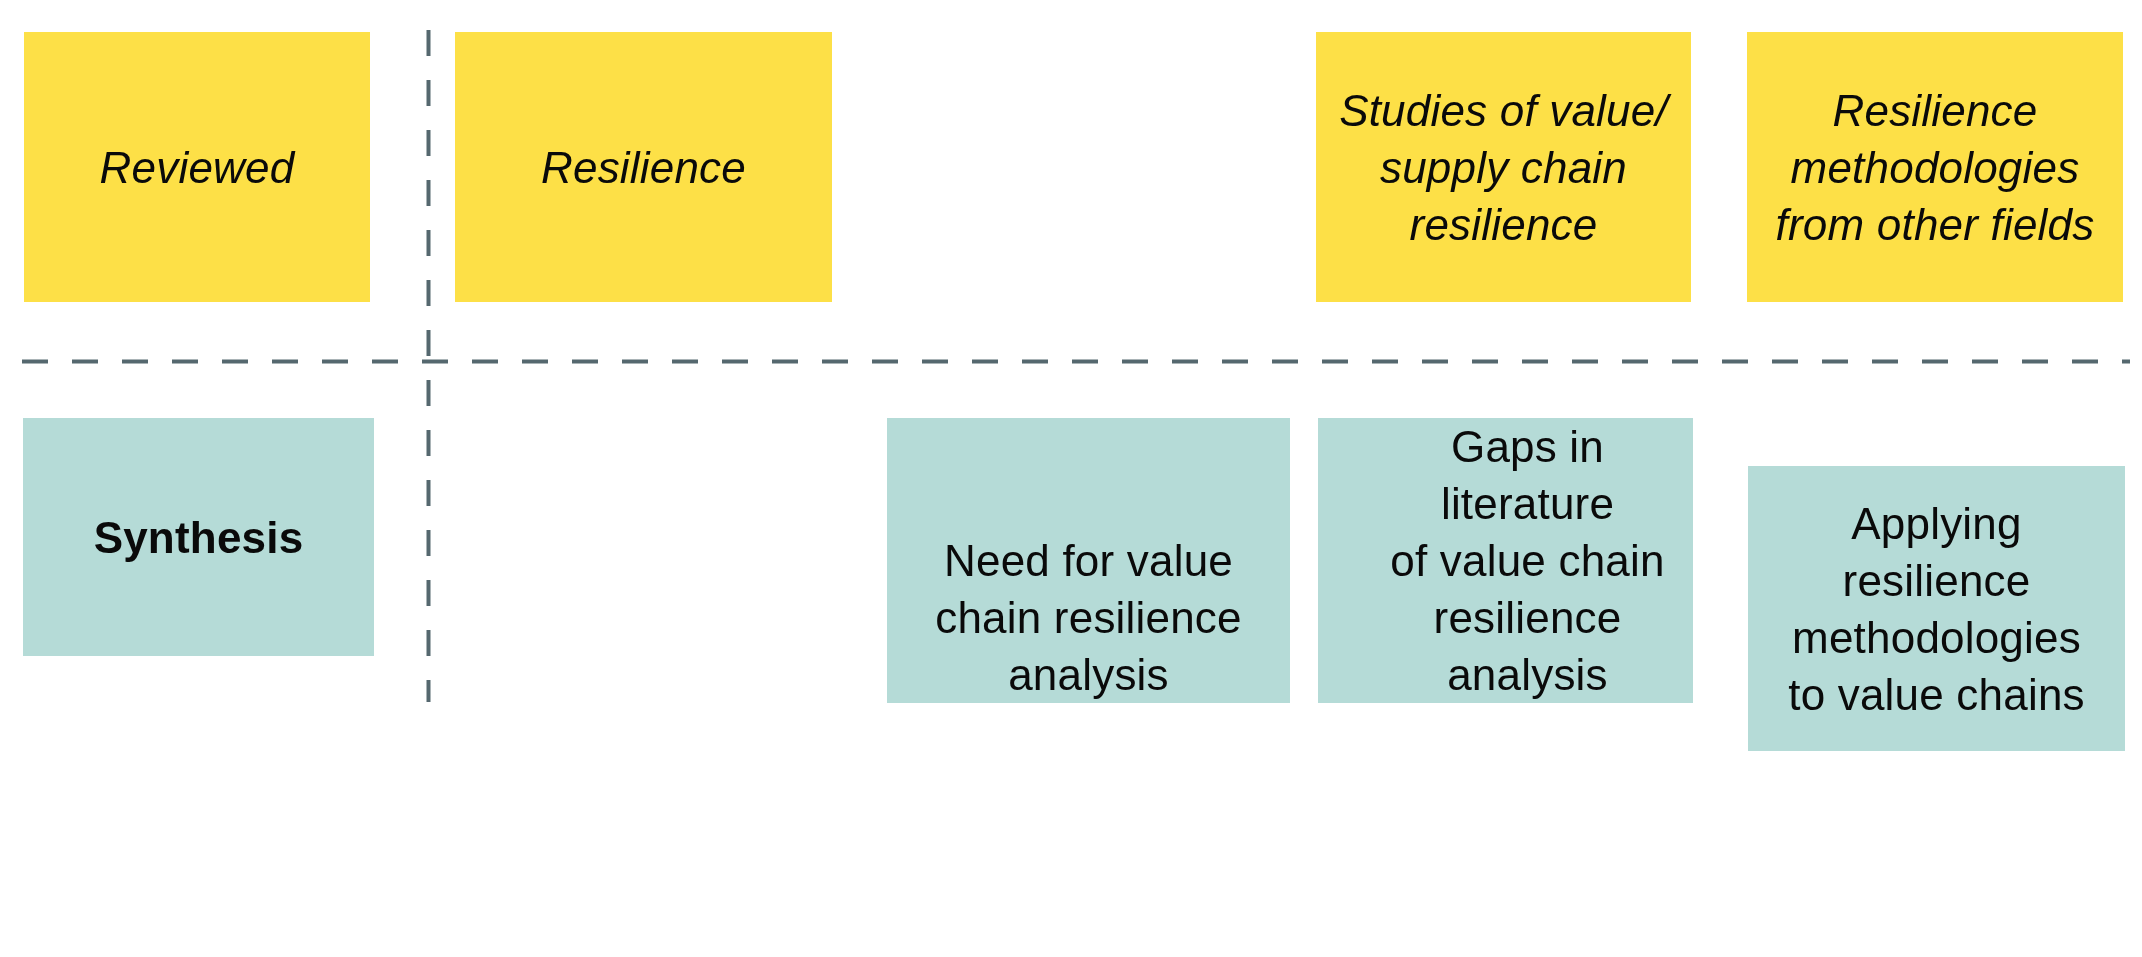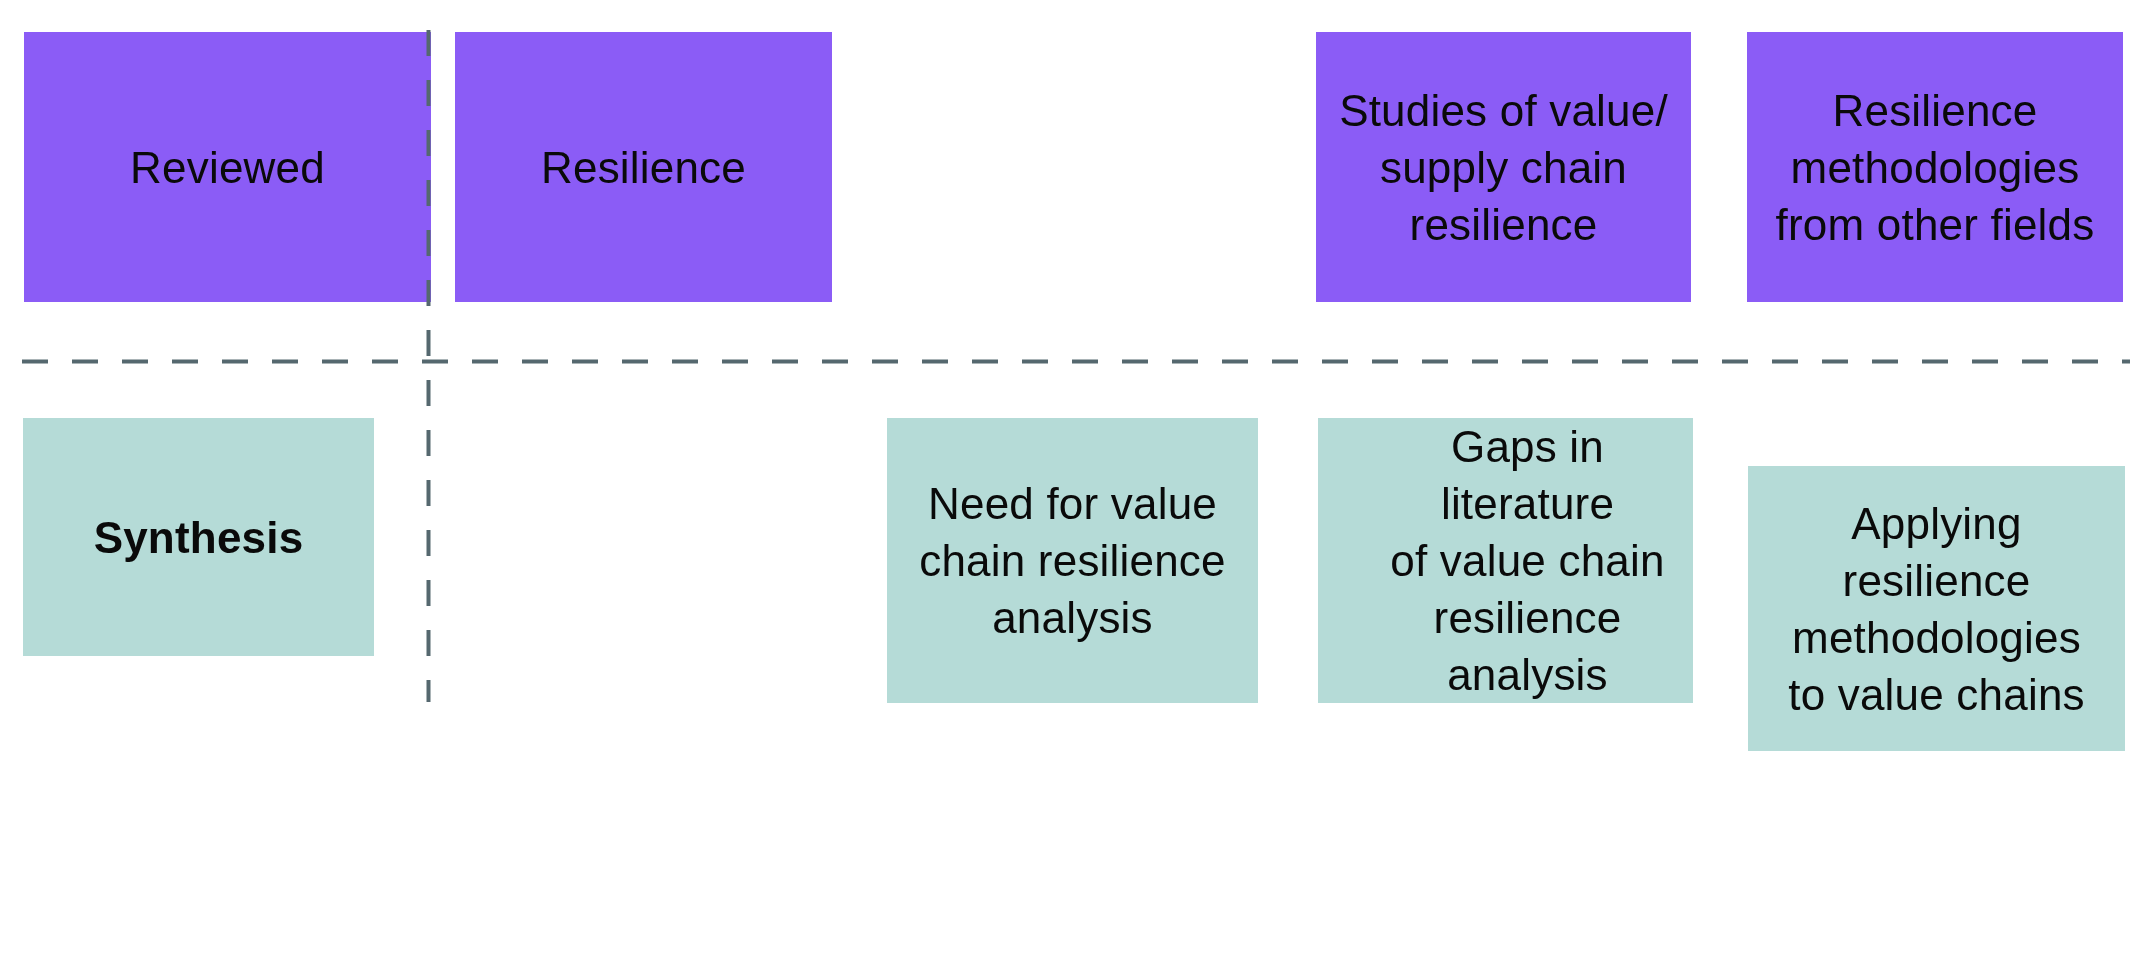--- a/index.html
+++ b/index.html
@@ -25,35 +25,35 @@
     text-align: center;
     box-sizing: border-box;
   }
   .box .label {
     font-size: 44px;
     line-height: 57px;
     color: #0a0a0a;
     white-space: pre-line;
     letter-spacing: 0.2px;
   }
-  .box-gray { background: #8b5cf6; }
+  .box-gray { background: #fde047; font-style: italic; }
   .box-teal { background: #b5dbd7; }
   .dividers {
     position: absolute;
     left: 0;
     top: 0;
     pointer-events: none;
   }
 </style>
 </head>
 <body>
 
 <div class="stage">
 
-  <div class="box box-gray" style="left:24px; top:32px; width:407px; height:270px;">
+  <div class="box box-gray" style="left:24px; top:32px; width:346px; height:270px;">
     <span class="label">Reviewed</span>
   </div>
 
   <div class="box box-gray" style="left:455px; top:32px; width:377px; height:270px;">
     <span class="label">Resilience</span>
   </div>
 
 
   <div class="box box-gray" style="left:1316px; top:32px; width:375px; height:270px;">
     <span class="label">Studies of value/
@@ -64,21 +64,21 @@
   <div class="box box-gray" style="left:1747px; top:32px; width:376px; height:270px;">
     <span class="label">Resilience
 methodologies
 from other fields</span>
   </div>
 
   <div class="box box-teal" style="left:23px; top:418px; width:351px; height:238px;font-weight:bold;">
     <span class="label">Synthesis</span>
   </div>
 
-  <div class="box box-teal" style="left:887px; top:418px; width:371px; height:285px;">
+  <div class="box box-teal" style="left:887px; top:418px; width:403px; height:285px;align-items:flex-end;">
     <span class="label">Need for value
 chain resilience
 analysis</span>
   </div>
 
   <div class="box box-teal" style="left:1318px; top:418px; width:375px; height:285px;padding-left:44px;">
     <span class="label">Gaps in literature
 of value chain
 resilience
 analysis</span>

